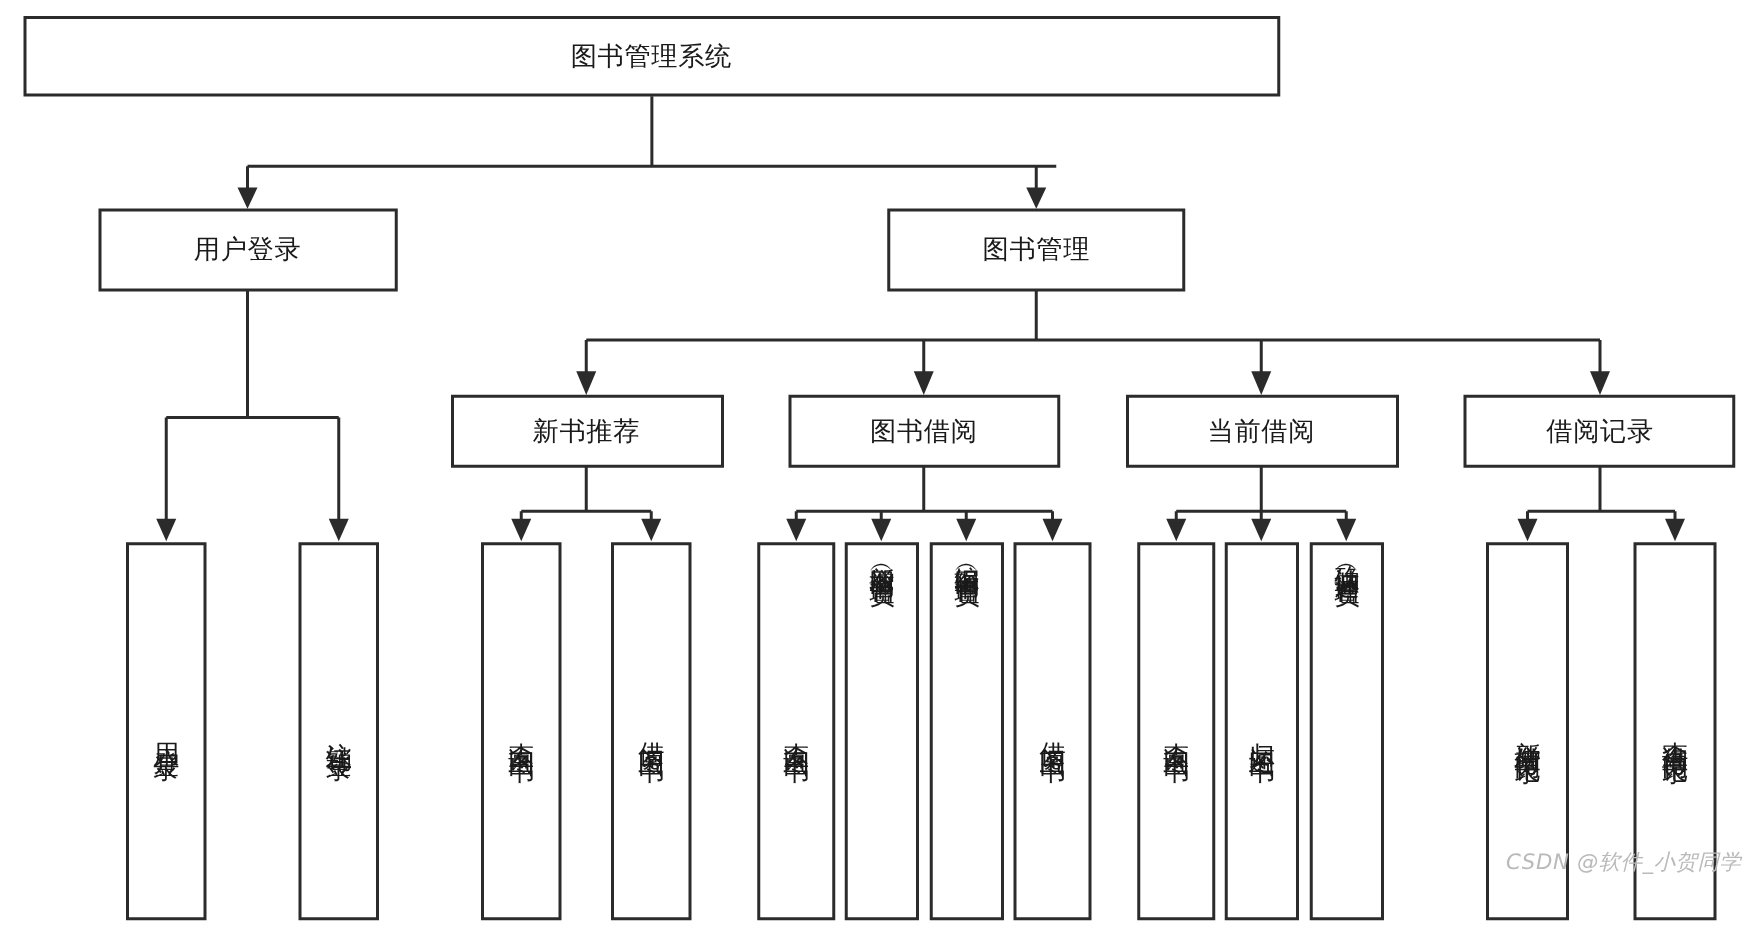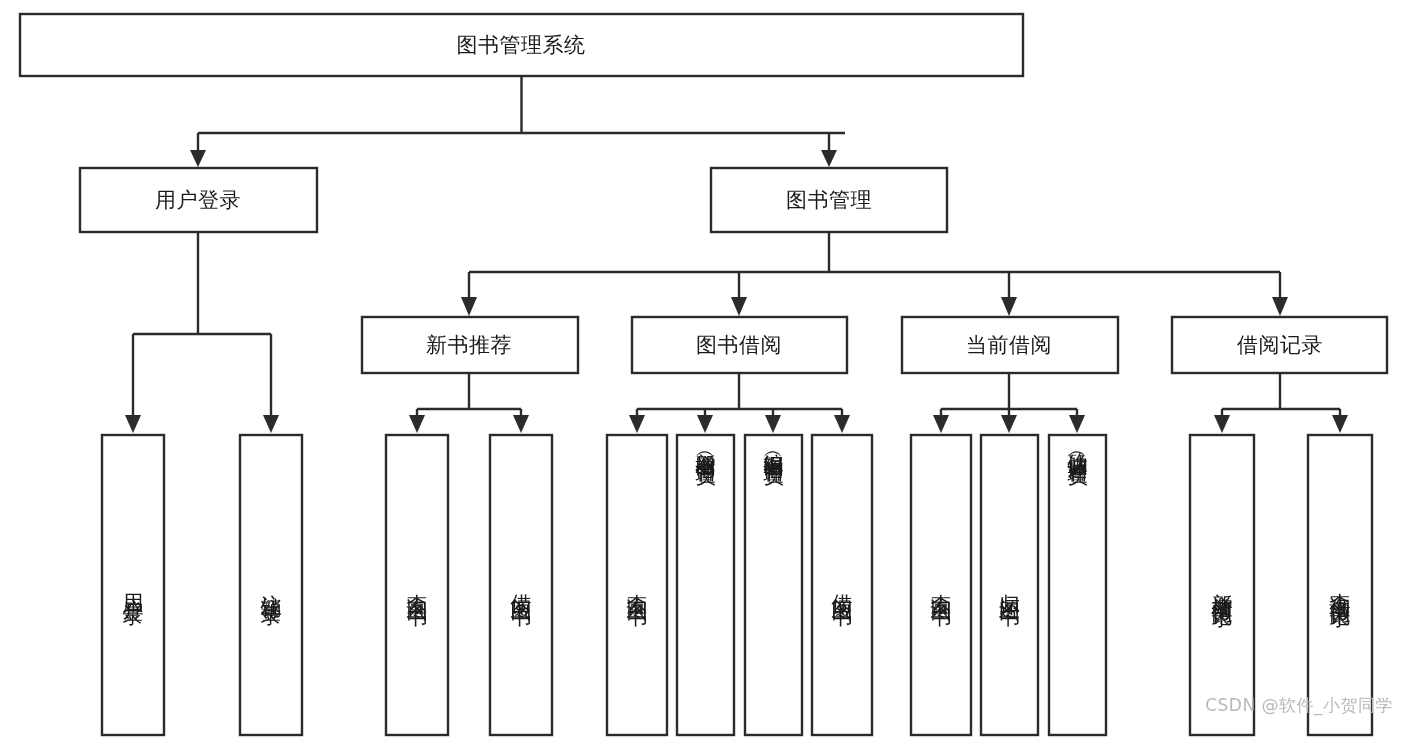--- a/index.html
+++ b/index.html
@@ -64,27 +64,28 @@
     font-size: 21px;
     color: #1a1a1a;
     letter-spacing: 4px;
     line-height: 1.05;
     text-align: center;
     white-space: nowrap;
   }
   .watermark {
     position: absolute;
     right: 12px;
-    bottom: 6px;
+    bottom: 22px;
     font-family: "DejaVu Sans", "Liberation Sans", sans-serif;
     font-size: 17px;
     color: #b9b9b9;
     letter-spacing: 0.5px;
     white-space: nowrap;
     pointer-events: none;
+    font-style: italic;
   }
 </style>
 </head>
 <body>
 
 <div id="diagram-root">
 
   <svg id="flowchart" viewBox="0 0 1405 747">
     <defs>
       <marker id="arrow" viewBox="0 0 12 14" refX="5.5" refY="13.2" markerWidth="12" markerHeight="14" orient="auto-start-reverse" markerUnits="userSpaceOnUse">

